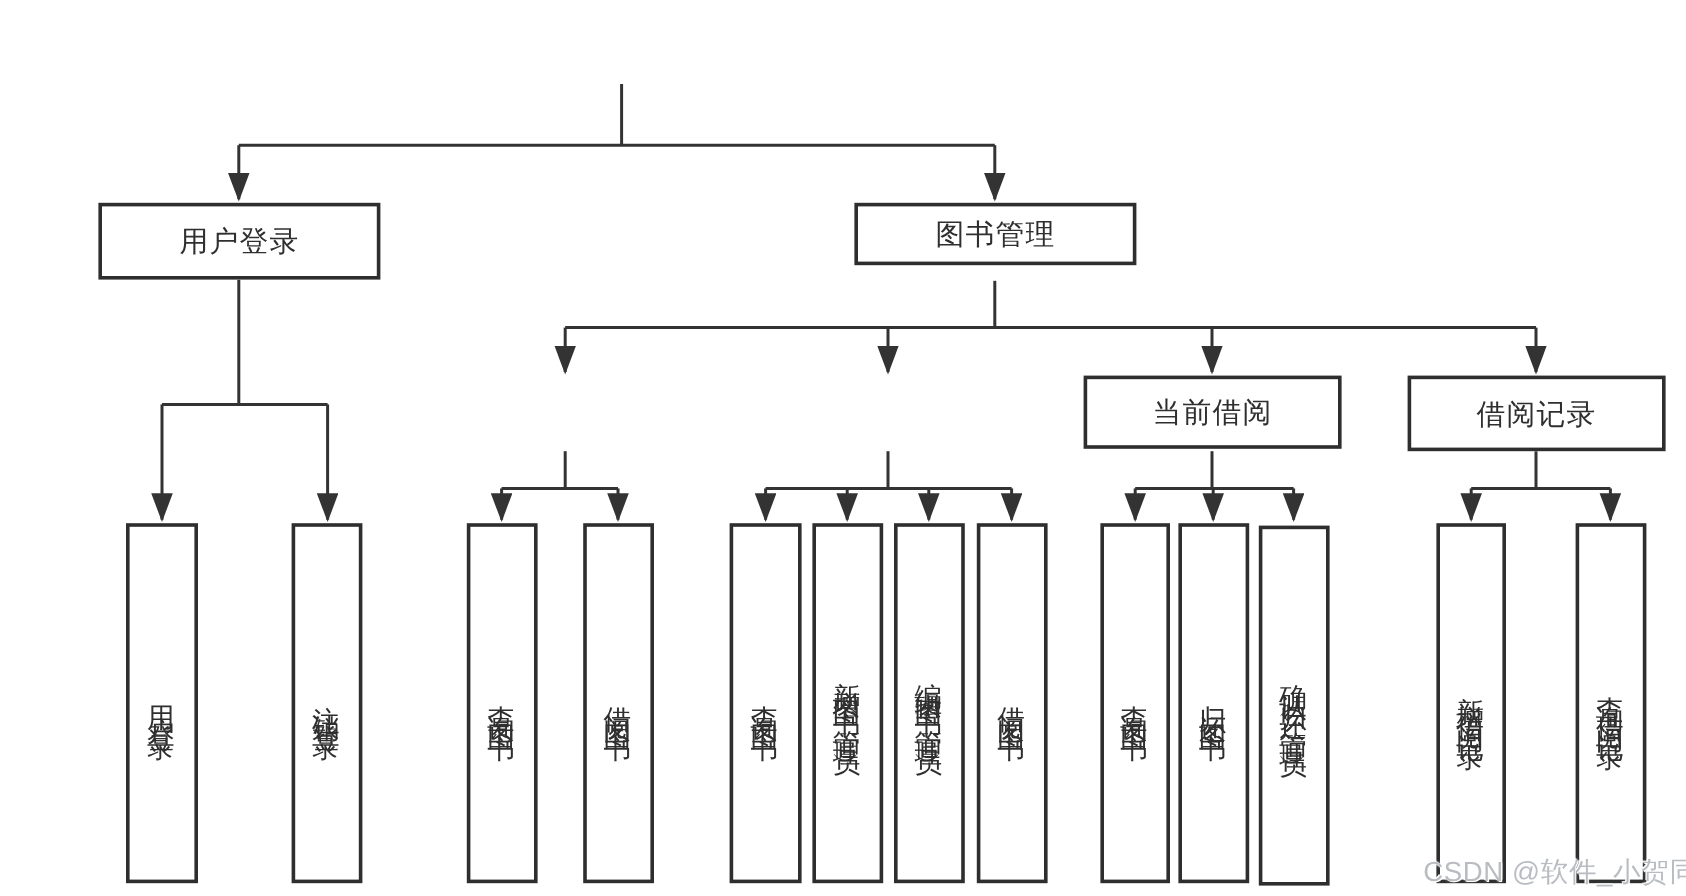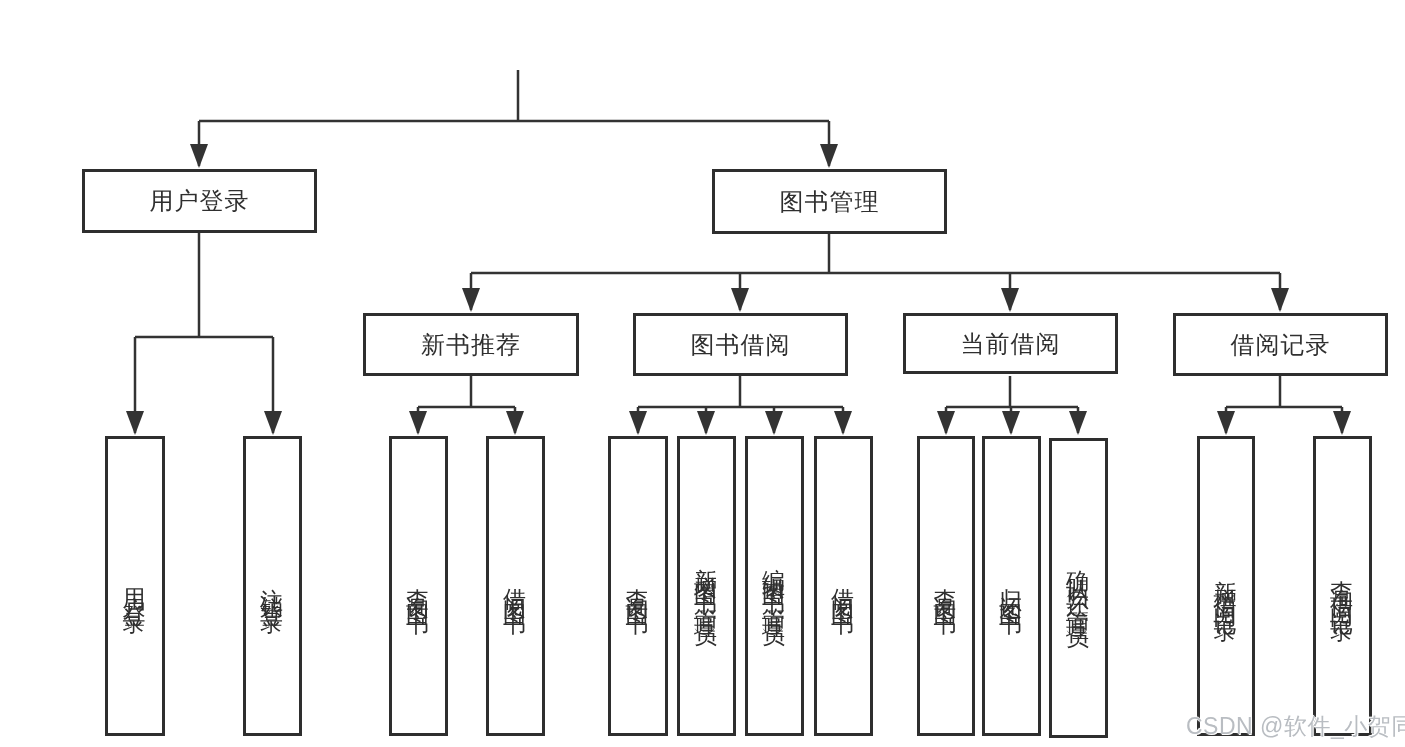--- a/index.html
+++ b/index.html
@@ -123,37 +123,31 @@
       <path d="M1226,407 H1342"></path>
       <path d="M1226,407 V433" marker-end="url(#arrow)"></path>
       <path d="M1342,407 V433" marker-end="url(#arrow)"></path>
     </g>
   </svg>
 
 
   <div class="node h" style="left:82px; top:169px; width:235px; height:64px;">
     <span>用户登录</span>
   </div>
-  <div class="node h" style="left:712px; top:169px; width:235px; height:65px;">
+  <div class="node h" style="left:712px; top:169px; width:235px; height:52px;">
     <span>图书管理</span>
   </div>
 
   <div class="node v" style="left:105px; top:436px; width:60px; height:300px;">
     <span>用户登录</span>
   </div>
   <div class="node v" style="left:243px; top:436px; width:59px; height:300px;">
     <span>注销登录</span>
   </div>
 
-  <div class="node h" style="left:363px; top:313px; width:216px; height:63px;">
-    <span>新书推荐</span>
-  </div>
-  <div class="node h" style="left:633px; top:313px; width:215px; height:63px;">
-    <span>图书借阅</span>
-  </div>
   <div class="node h" style="left:903px; top:313px; width:215px; height:61px;">
     <span>当前借阅</span>
   </div>
   <div class="node h" style="left:1173px; top:313px; width:215px; height:63px;">
     <span>借阅记录</span>
   </div>
 
   <div class="node v" style="left:389px; top:436px; width:59px; height:300px;">
     <span>查询图书</span>
   </div>

